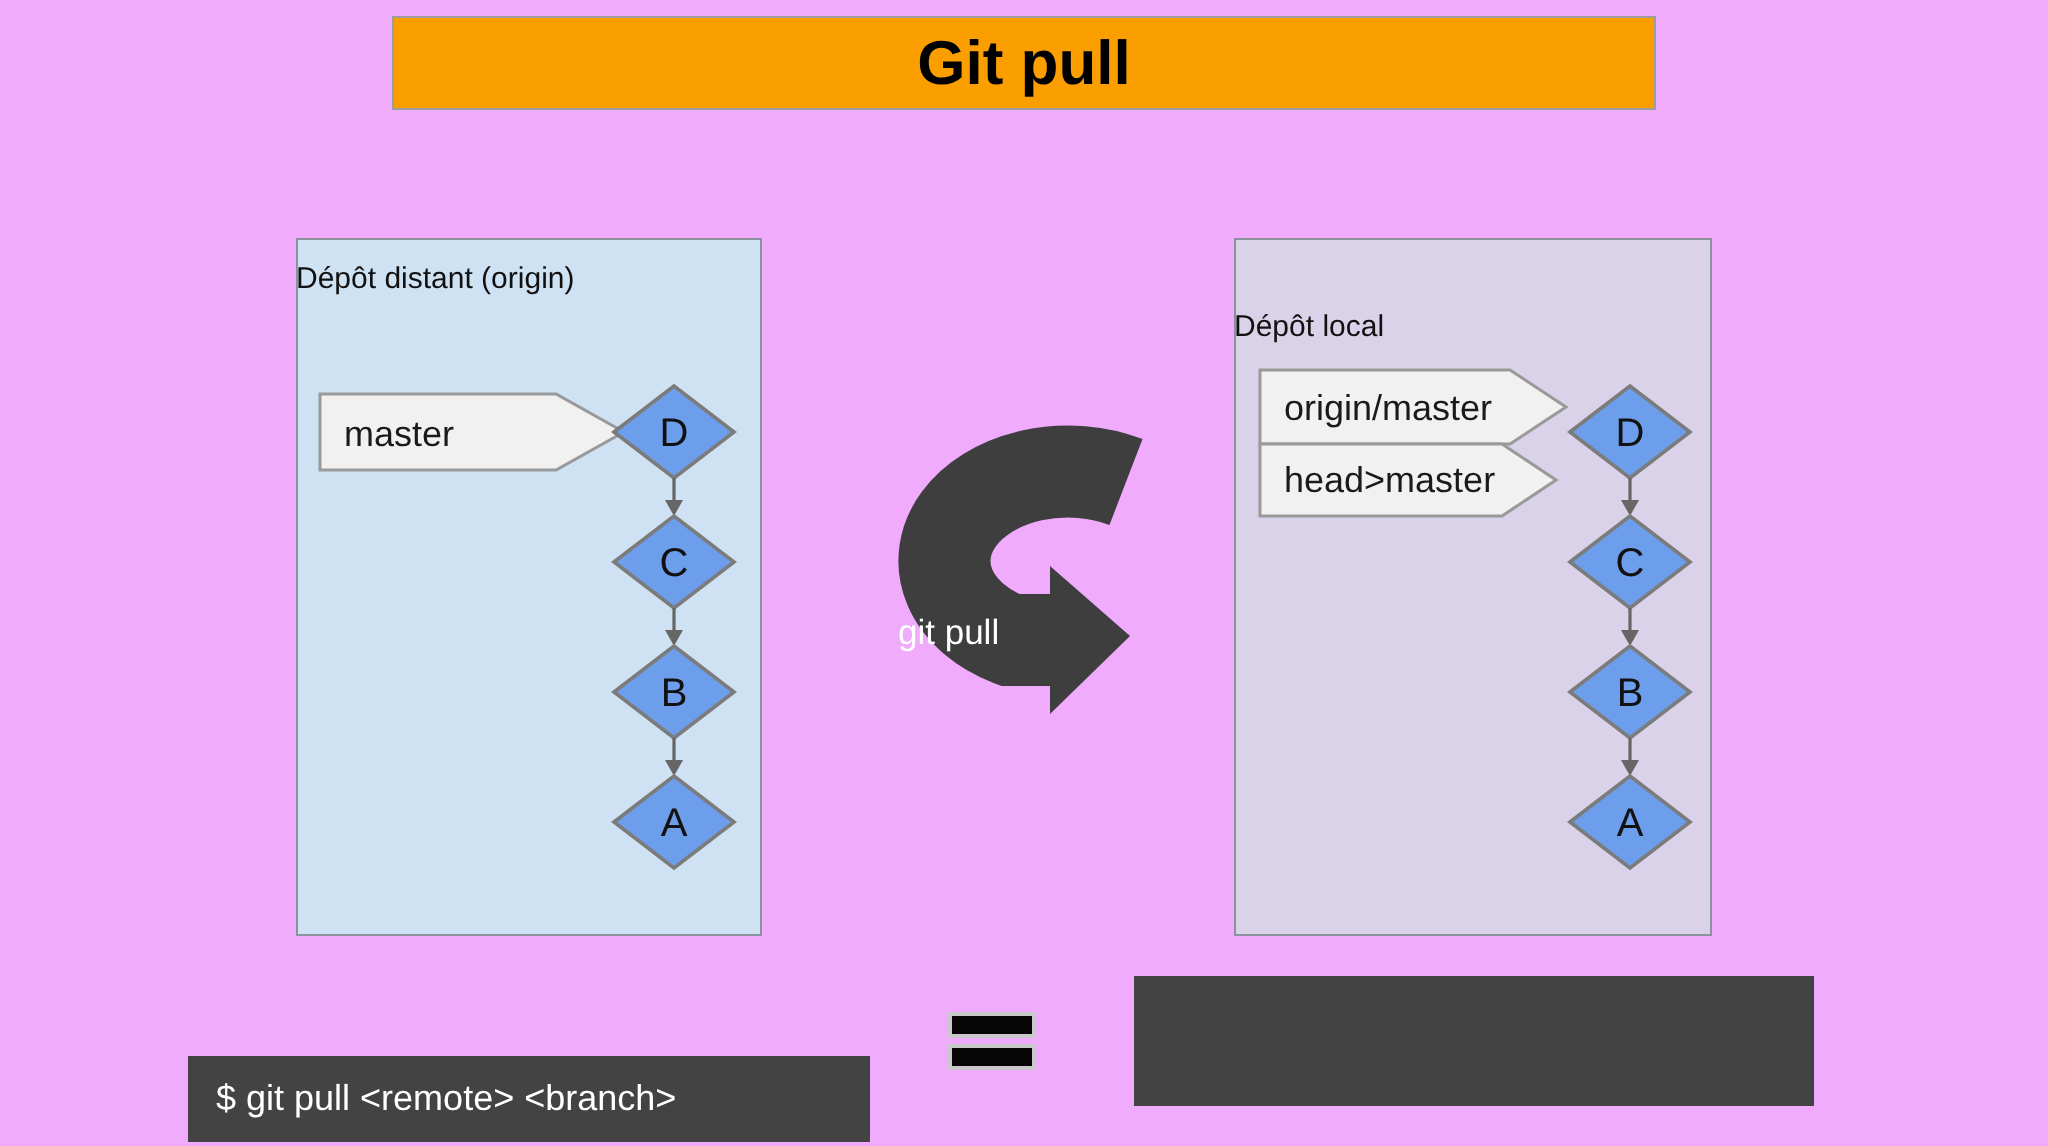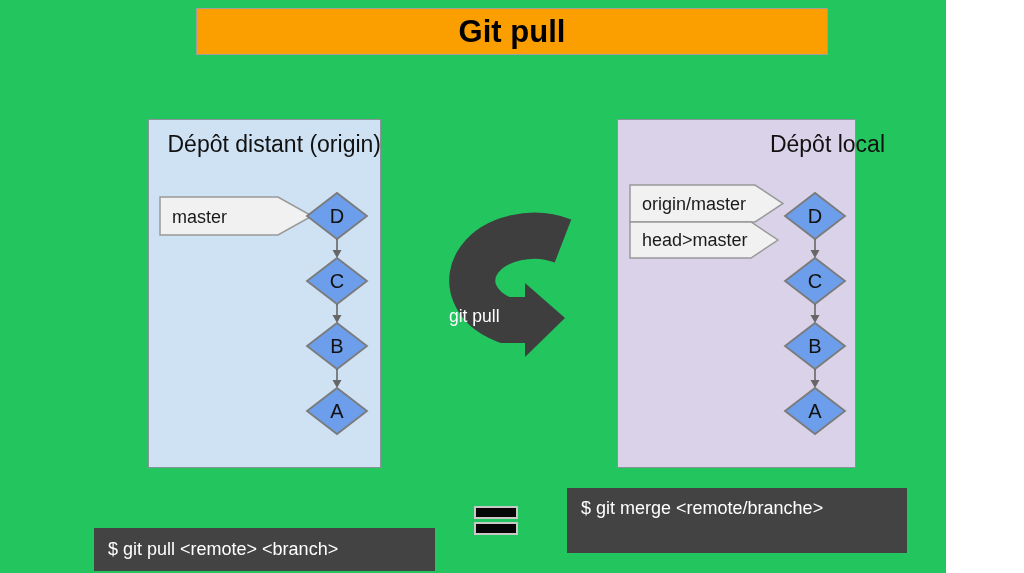--- a/index.html
+++ b/index.html
@@ -1,34 +1,34 @@
 <!DOCTYPE html>
 <html><head>
 <meta charset="utf-8">
 <style>
   html,body{margin:0;padding:0;background:#fff;}
   #slide{
-    position:relative;width:946px;height:573px;background:#22c55e;
+    position:relative;width:1024px;height:573px;background:#f0abfc;
     font-family:"Liberation Sans", sans-serif;overflow:hidden;
   }
   .abs{position:absolute;}
   #title-banner{
     left:196px;top:8px;width:630px;height:45px;
     background:#FB9E00;border:1px solid #9E9E9E;
     display:flex;align-items:center;justify-content:center;
     font-size:31px;font-weight:bold;color:#000;
   }
   .panel{border:1.5px solid #8A939B;box-sizing:border-box;}
   #remote-panel{left:148px;top:119px;width:233px;height:349px;background:#CFE2F3;}
   #local-panel{left:617px;top:119px;width:239px;height:349px;background:#D9D2E9;}
   .panel-title{
-    top:131px;text-align:right;font-size:23px;color:#111;
+    top:131px;text-align:left;font-size:15px;color:#111;
   }
   #remote-panel-title{left:148px;width:233px;}
-  #local-panel-title{left:646px;width:239px;}
+  #local-panel-title{left:617px;width:239px;margin-top:24px;}
   svg text{font-family:"Liberation Sans", sans-serif;}
   .tag-shape{fill:#F1F1F1;stroke:#999999;stroke-width:1.5;}
   .tag-label{font-size:18px;fill:#1a1a1a;}
   .commit{fill:#6D9EEB;stroke:#7B7B7B;stroke-width:1.8;}
   .commit-label{font-size:20px;fill:#111;text-anchor:middle;}
   .link-line{stroke:#666;stroke-width:1.6;}
   .link-head{fill:#666;}
   .cmd-box{
     background:#434343;color:#fff;font-size:18px;box-sizing:border-box;
   }
@@ -117,16 +117,15 @@
   <div id="pull-command-box" class="abs cmd-box">
     <span>$ git pull &lt;remote&gt; &lt;branch&gt;</span>
   </div>
 
   <div id="equals-sign" class="abs">
     <div class="equals-bar"></div>
     <div class="equals-bar"></div>
   </div>
 
   <div id="fetch-merge-box" class="abs cmd-box">
-    <div>$ git merge &lt;remote/branche&gt;</div>
   </div>
 
 </div>
 
 </body></html>

